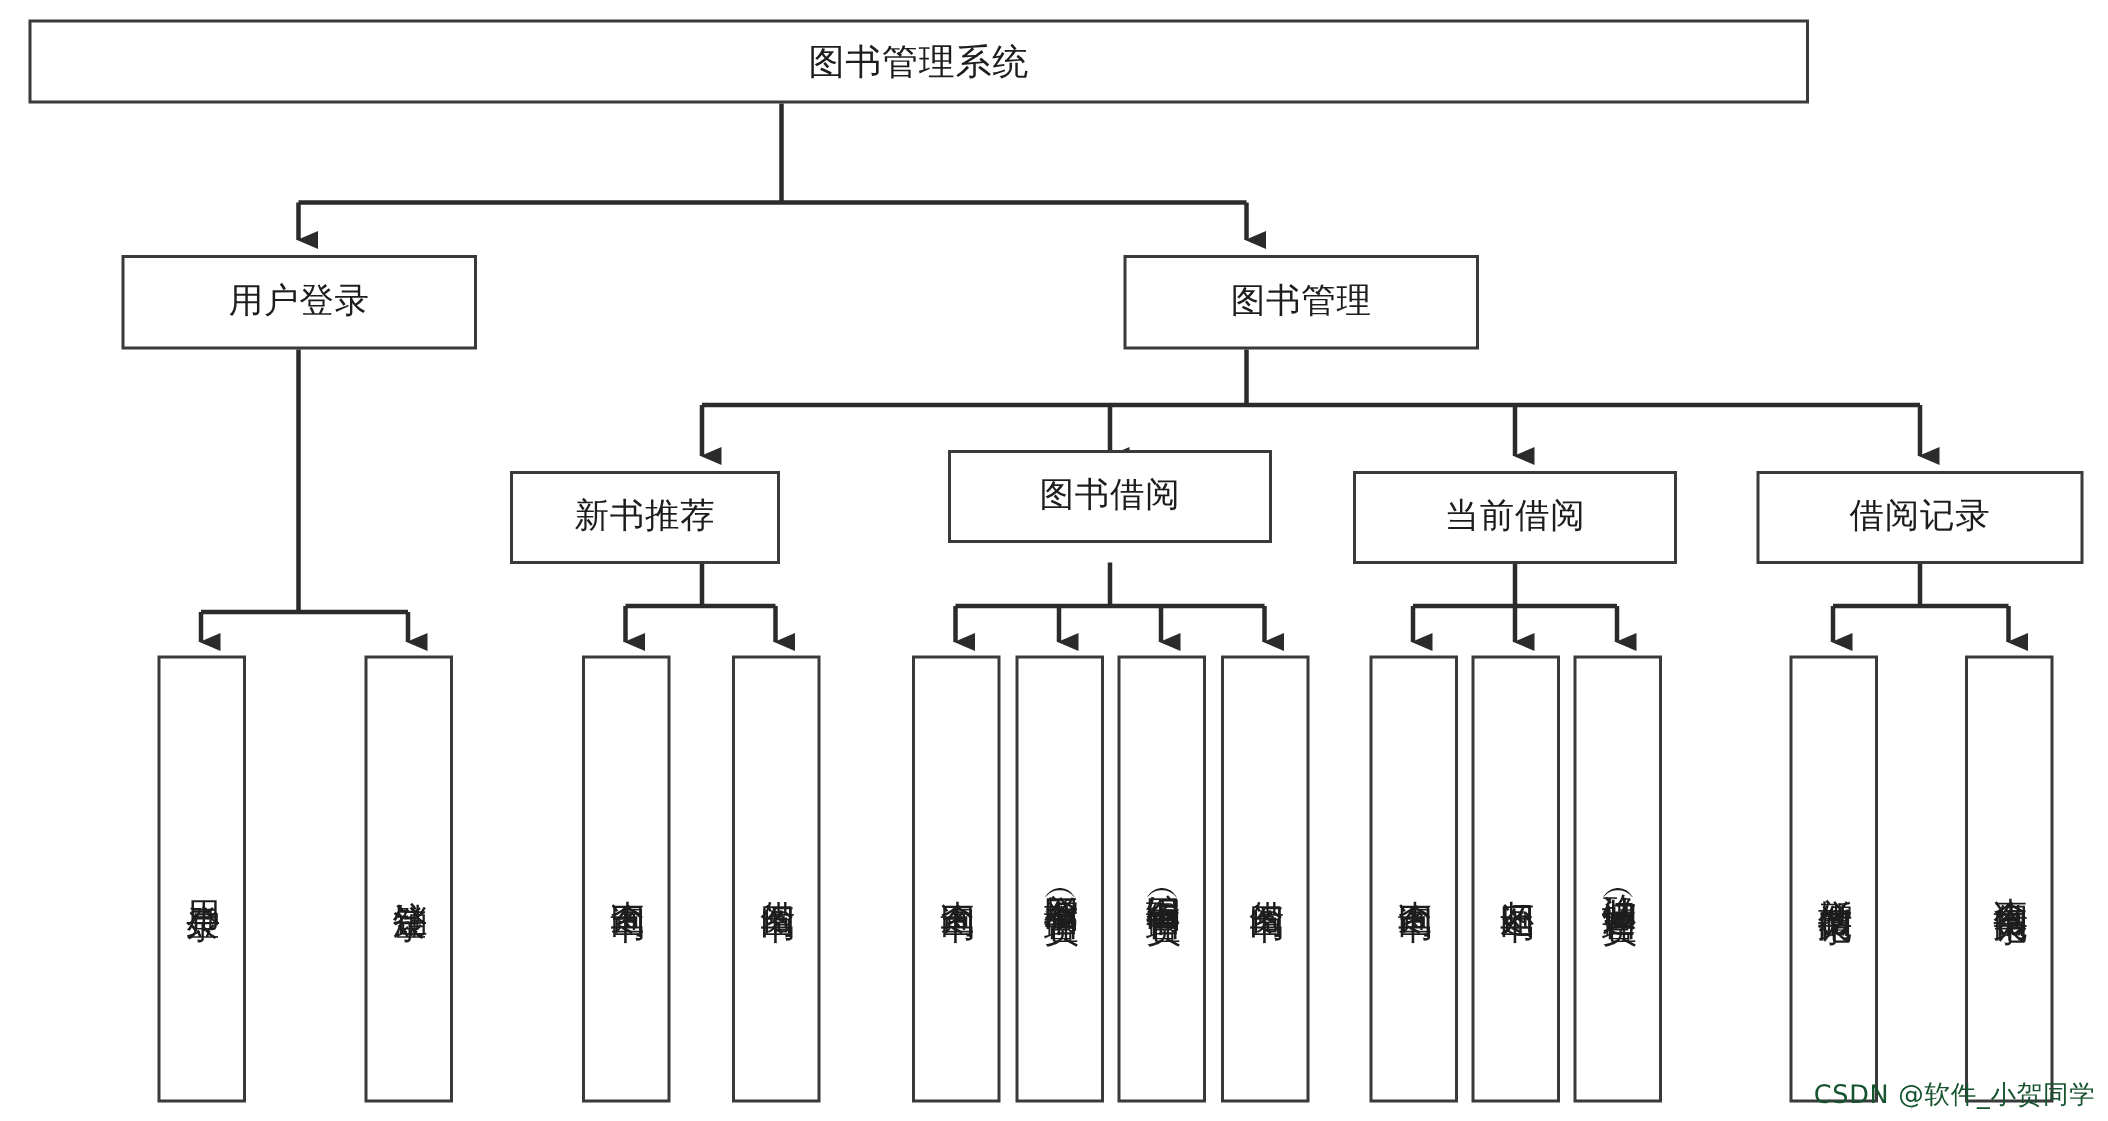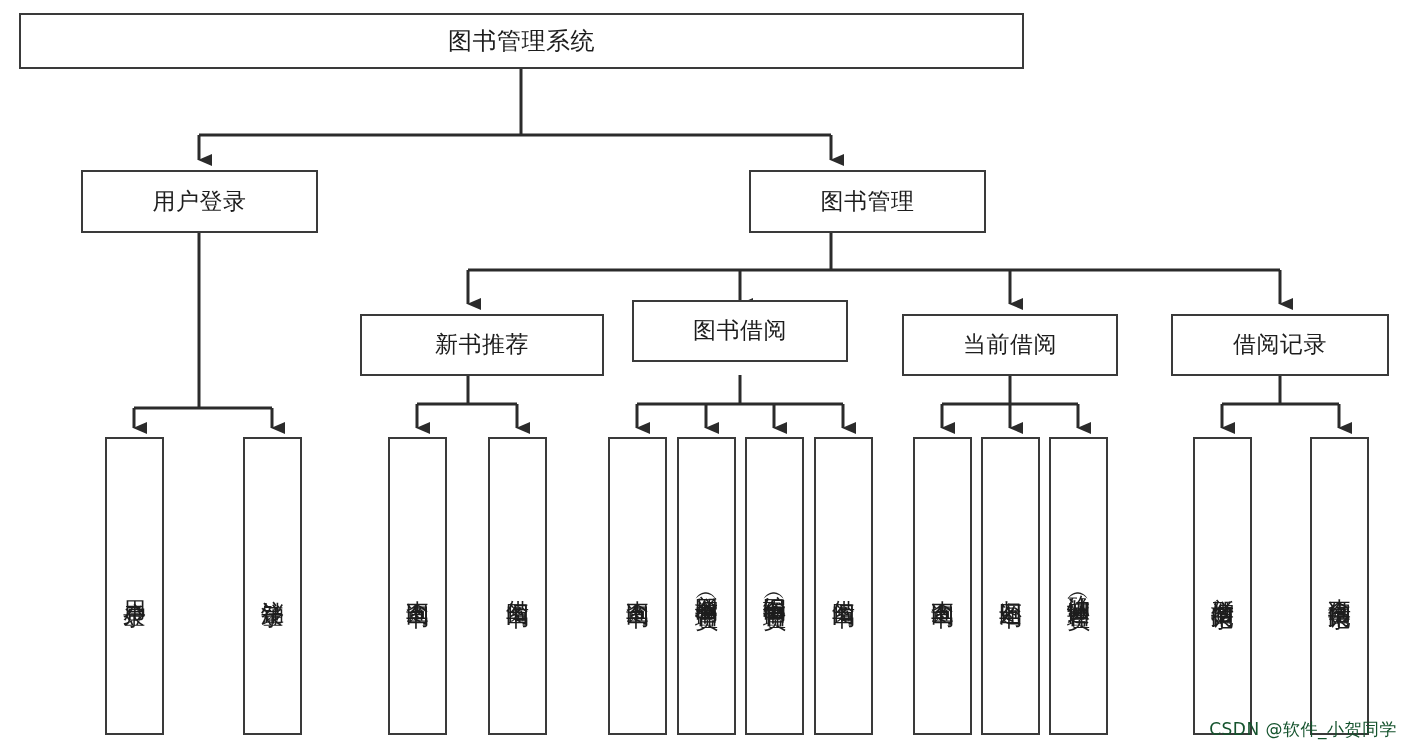--- a/index.html
+++ b/index.html
@@ -124,32 +124,32 @@
       <path d="M 1010 404 L 1010 428" marker-end="url(#arrow)"></path>
       <path d="M 1078 404 L 1078 428" marker-end="url(#arrow)"></path>
 
       <path d="M 1280 375 L 1280 404"></path>
       <path d="M 1222 404 L 1339 404"></path>
       <path d="M 1222 404 L 1222 428" marker-end="url(#arrow)"></path>
       <path d="M 1339 404 L 1339 428" marker-end="url(#arrow)"></path>
     </g>
   </svg>
 
-  <div class="node root horiz" style="left:19px; top:13px; width:1005px; height:56px;">
+  <div class="node root horiz" style="left:19px; top:13px; width:1187px; height:56px;">
     <span class="label">图书管理系统</span>
   </div>
 
   <div class="node horiz" style="left:81px; top:170px; width:237px; height:63px;">
     <span class="label">用户登录</span>
   </div>
   <div class="node horiz" style="left:749px; top:170px; width:237px; height:63px;">
     <span class="label">图书管理</span>
   </div>
 
-  <div class="node horiz" style="left:360px; top:314px; width:244px; height:62px;">
+  <div class="node horiz" style="left:340px; top:314px; width:180px; height:62px;">
     <span class="label">新书推荐</span>
   </div>
   <div class="node horiz" style="left:632px; top:300px; width:216px; height:62px;">
     <span class="label">图书借阅</span>
   </div>
   <div class="node horiz" style="left:1171px; top:314px; width:218px; height:62px;">
     <span class="label">借阅记录</span>
   </div>
   <div class="node horiz" style="left:902px; top:314px; width:216px; height:62px;">
     <span class="label">当前借阅</span>

